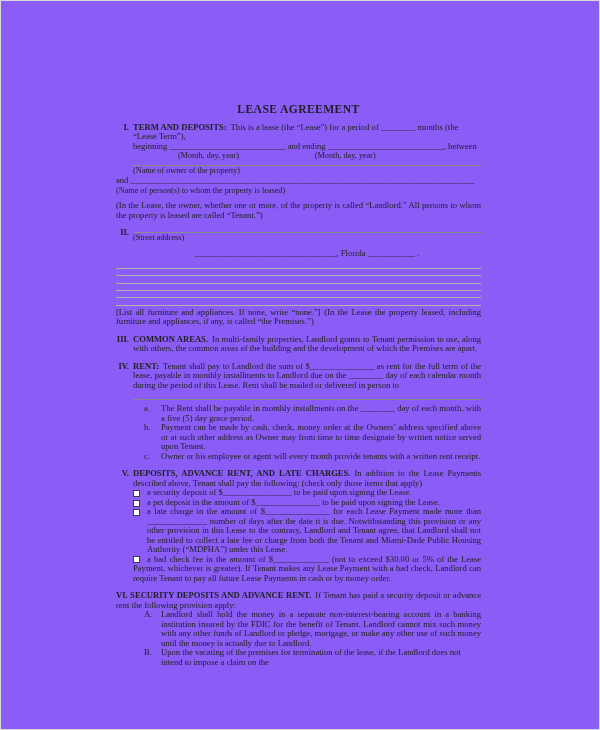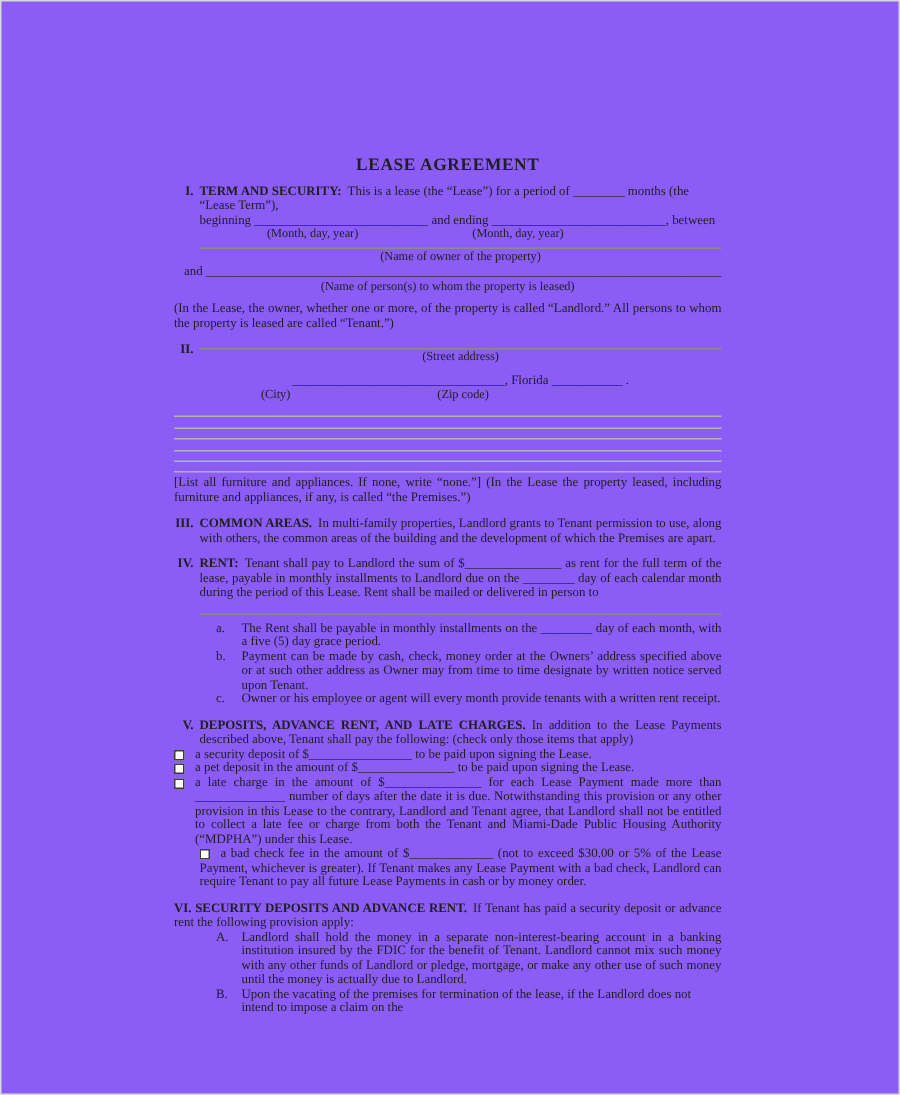--- a/index.html
+++ b/index.html
@@ -12,34 +12,34 @@
   .title { text-align:center; font-size:11.6px; font-weight:bold; letter-spacing:.4px; margin-bottom:8px; }
   .sec { margin-top:8px; }
   .li { display:flex; }
   .num { width:13px; min-width:13px; text-align:right; margin-right:4px; font-weight:bold; }
   .body { flex:1; min-width:0; }
   .b { font-weight:bold; }
   .hd { margin-right:4px; }
   .j { text-align:justify; }
   .ln { }
   .cap { font-size:8.2px; line-height:9.6px; }
-  .center { text-align:center; }
+  .center { }
   .caps-2 { display:flex; }
   .rule { border-bottom:1px solid #8a8a8a; }
   .owner-rule { height:4px; }
   .street-rule { height:4px; }
   .addr-rule { height:9px; margin-bottom:2px; }
   .flist { margin-top:3px; }
   .flist .rule { height:6.4px; border-bottom:1px solid #b3b3b3; }
   .para { margin-top:6px; }
-  .tight { margin-top:1px;text-align:right; }
+  .tight { margin-top:1px; }
   .sub { display:flex; margin-left:28px; }
   .sub-num { width:9px; min-width:9px; margin-right:8px; }
   .sub-body { flex:1; min-width:0; }
-  .cb-row { display:flex; }
+  .cb-row { display:flex; margin-left:17px; }
   .cb {
     display:inline-block; width:5px; height:5px; border:1px solid #3c3c3c;
     margin-right:7px; margin-top:2px; flex:0 0 auto; background:#fff;
   }
   .cb-para { margin-left:17px; }
   .cb-para .cb { position:relative; top:-1px; vertical-align:middle; display:inline-block; }
   .gap6 { margin-top:6px;text-align:center; }
   .gap3 { margin-top:2px; }
 </style>
 </head>
@@ -47,21 +47,21 @@
 
 <div class="canvas">
   <div class="content">
 
     <div class="title">LEASE AGREEMENT</div>
 
     <div class="sec">
       <div class="li">
         <span class="num">I.</span>
         <div class="body">
-          <div class="ln"><span class="b hd">TERM AND SECURITY:</span><span>This is a lease (the “Lease”) for a period of ________ months (the “Lease Term”),</span></div>
+          <div class="ln"><span class="b hd">TERM AND DEPOSITS:</span><span>This is a lease (the “Lease”) for a period of ________ months (the “Lease Term”),</span></div>
           <div class="ln">beginning ___________________________ and ending ___________________________, between</div>
           <div class="cap caps-2">
             <span style="margin-left:45px">(Month, day, year)</span>
             <span style="margin-left:76px">(Month, day, year)</span>
           </div>
           <div class="rule owner-rule"></div>
           <div class="cap center">(Name of owner of the property)</div>
         </div>
       </div>
       <div class="ln tight"><span>and</span> <span>________________________________________________________________________________</span></div>
@@ -69,24 +69,20 @@
       <div class="para j">(In the Lease, the owner, whether one or more, of the property is called “Landlord.”  All persons to whom the property is leased are called “Tenant.”)</div>
     </div>
 
     <div class="sec">
       <div class="li">
         <span class="num">II.</span>
         <div class="body">
           <div class="rule street-rule"></div>
           <div class="cap center">(Street address)</div>
           <div class="ln gap6"><span>_________________________________</span><span>, Florida </span><span>___________</span><span> .</span></div>
-          <div class="cap caps-2">
-            <span style="margin-left:41px">(City)</span>
-            <span style="margin-left:98px">(Zip code)</span>
-          </div>
         </div>
       </div>
       <div class="flist">
         <div class="rule"></div>
         <div class="rule"></div>
         <div class="rule"></div>
         <div class="rule"></div>
         <div class="rule"></div>
         <div class="rule"></div>
       </div>

